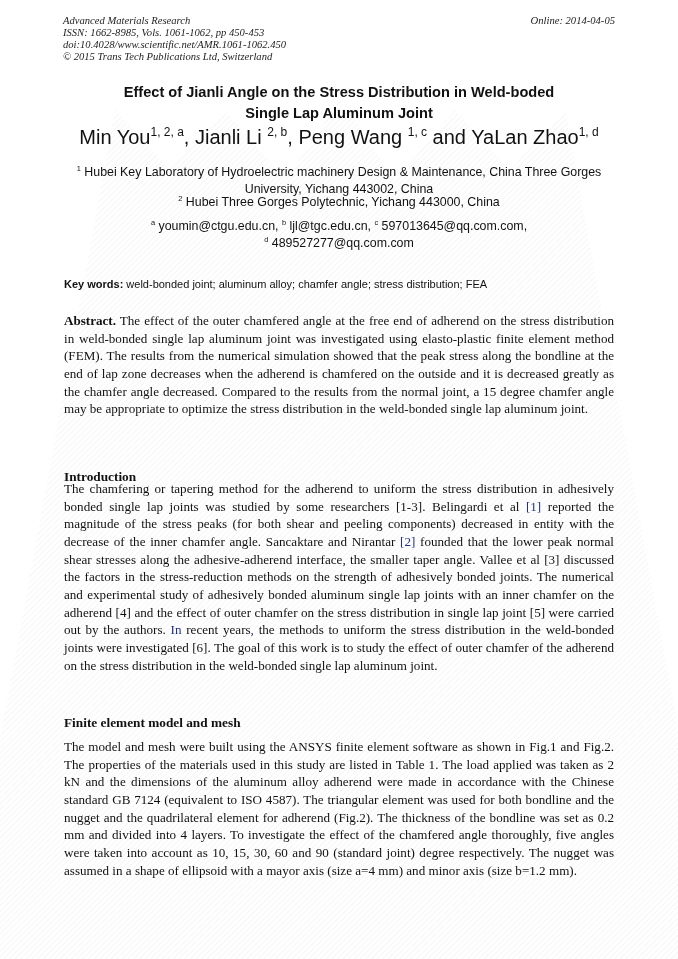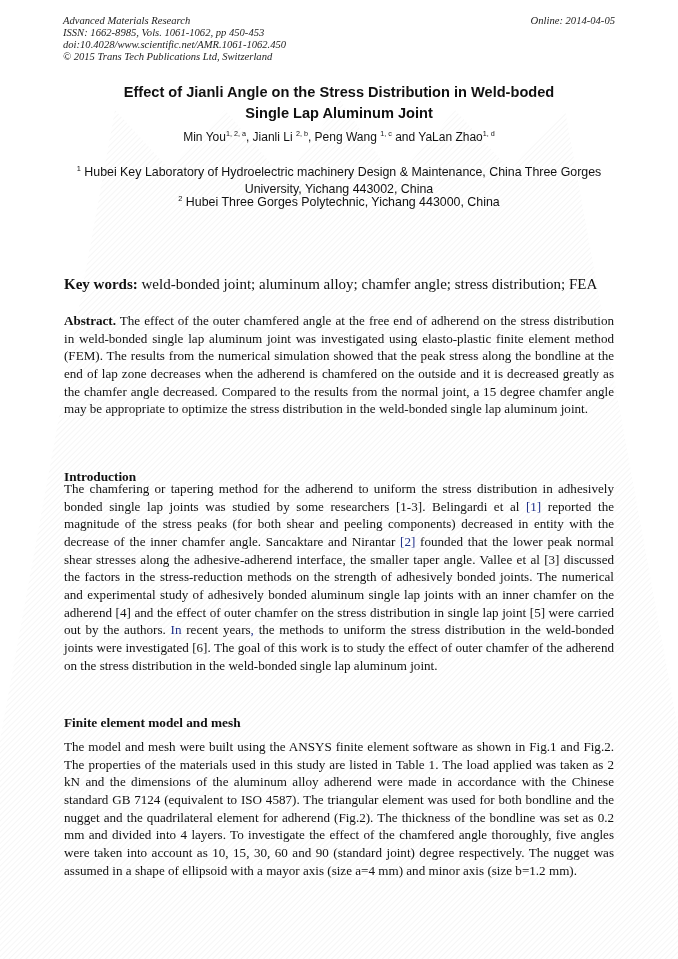--- a/index.html
+++ b/index.html
@@ -10,28 +10,28 @@
   }
   .watermark { position: absolute; left: 0; top: 0; width: 678px; height: 959px; z-index: 0; pointer-events: none; }
   .page { position: absolute; left: 0; top: 0; width: 678px; height: 773px; z-index: 1; }
 
   .hdr { position: absolute; font-family: "Liberation Serif", serif; font-style: italic; font-size: 10.6px; line-height: 12px; color: #222; }
   .hdr-left { left: 63px; top: 15px; }
   .hdr-right { right: 63px; top: 15px; text-align: right; }
 
   .center { position: absolute; left: 40px; width: 598px; text-align: center; font-family: "Liberation Sans", sans-serif; }
   .title { top: 82px; font-size: 14.6px; font-weight: bold; line-height: 21px; }
-  .authors { top: 126px; font-size: 12px; line-height: 22px; }
+  .authors { top: 126px; font-size: 20px; line-height: 22px; }
   .authors sup, .affil sup { font-size: 0.6em; vertical-align: 0.65em; line-height: 0; }
   .affil { font-size: 12.4px; line-height: 17px; }
   .affil1 { top: 164px; }
   .affil2 { top: 194px; }
   .emails { top: 218px; }
 
-  .kw { position: absolute; left: 64px; top: 276px; width: 560px; font-family: Liberation Serif, serif; font-size: 15px; line-height: 17px; white-space: nowrap; }
+  .kw { position: absolute; left: 64px; top: 276px; width: 560px; font-family: Liberation Sans, sans-serif; font-size: 11px; line-height: 17px; white-space: nowrap; }
   .kw b { font-weight: bold; }
 
   .body-text { position: absolute; left: 64px; width: 550px; font-family: "Liberation Serif", serif; font-size: 13.1px; line-height: 17.65px; text-align: justify; }
   .abstract { top: 312px; }
   .abstract b { font-weight: bold; }
   .h2 { position: absolute; left: 64px; font-family: "Liberation Serif", serif; font-weight: bold; font-size: 13.3px; line-height: 17px; }
   .h-intro { top: 468px; }
   .p-intro { top: 480px; }
   .h-fem { top: 714px; }
   .p-fem { top: 738px; }
@@ -68,20 +68,24 @@
 
   <div class="center affil affil1">
     <div><sup>1</sup><span> Hubei Key Laboratory of Hydroelectric machinery Design &amp; Maintenance, China Three Gorges</span></div>
     <div>University, Yichang 443002, China</div>
   </div>
 
   <div class="center affil affil2">
     <div><sup>2</sup><span> Hubei Three Gorges Polytechnic, Yichang 443000, China</span></div>
   </div>
 
+  <div class="center affil emails">
+    <div><sup>a</sup><span> youmin@ctgu.edu.cn, </span><sup>b</sup><span> ljl@tgc.edu.cn, </span><sup>c</sup><span> 597013645@qq.com.com,</span></div>
+    <div><sup>d</sup><span> 489527277@qq.com.com</span></div>
+  </div>
 
   <div class="kw"><b>Key words:</b><span> weld-bonded joint; aluminum alloy; chamfer angle; stress distribution; FEA</span></div>
 
   <div class="body-text abstract"><b>Abstract.</b><span> The effect of the outer chamfered angle at the free end of adherend on the stress distribution in weld-bonded single lap aluminum joint was investigated using elasto-plastic finite element method (FEM). The results from the numerical simulation showed that the peak stress along the bondline at the end of lap zone decreases when the adherend is chamfered on the outside and it is decreased greatly as the chamfer angle decreased. Compared to the results from the normal joint, a 15 degree chamfer angle may be appropriate to optimize the stress distribution in the weld-bonded single lap aluminum joint.</span></div>
 
   <div class="h2 h-intro">Introduction</div>
   <div class="body-text p-intro"><span>The chamfering or tapering method for the adherend to uniform the stress distribution in adhesively bonded single lap joints was studied by some researchers [1-3]. Belingardi et al </span><a class="cite-link">[1]</a><span> reported the magnitude of the stress peaks (for both shear and peeling components) decreased in entity with the decrease of the inner chamfer angle. Sancaktare and Nirantar </span><a class="cite-link">[2]</a><span> founded that the lower peak normal shear stresses along the adhesive-adherend interface, the smaller taper angle. Vallee et al [3] discussed the factors in the stress-reduction methods on the strength of adhesively bonded joints. The numerical and experimental study of adhesively bonded aluminum single lap joints with an inner chamfer on the adherend [4] and the effect of outer chamfer on the stress distribution in single lap joint [5] were carried out by the authors. </span><a class="cite-link">In</a><span> recent years</span><a class="cite-link">,</a><span> the methods to uniform the stress distribution in the weld-bonded joints were investigated [6]. The goal of this work is to study the effect of outer chamfer of the adherend on the stress distribution in the weld-bonded single lap aluminum joint.</span></div>
 
   <div class="h2 h-fem">Finite element model and mesh</div>
   <div class="body-text p-fem">The model and mesh were built using the ANSYS finite element software as shown in Fig.1 and Fig.2. The properties of the materials used in this study are listed in Table 1. The load applied was taken as 2 kN and the dimensions of the aluminum alloy adherend were made in accordance with the Chinese standard GB 7124 (equivalent to ISO 4587). The triangular element was used for both bondline and the nugget and the quadrilateral element for adherend (Fig.2). The thickness of the bondline was set as 0.2 mm and divided into 4 layers. To investigate the effect of the chamfered angle thoroughly, five angles were taken into account as 10, 15, 30, 60 and 90 (standard joint) degree respectively. The nugget was assumed in a shape of ellipsoid with a mayor axis (size a=4 mm) and minor axis (size b=1.2 mm).</div>

